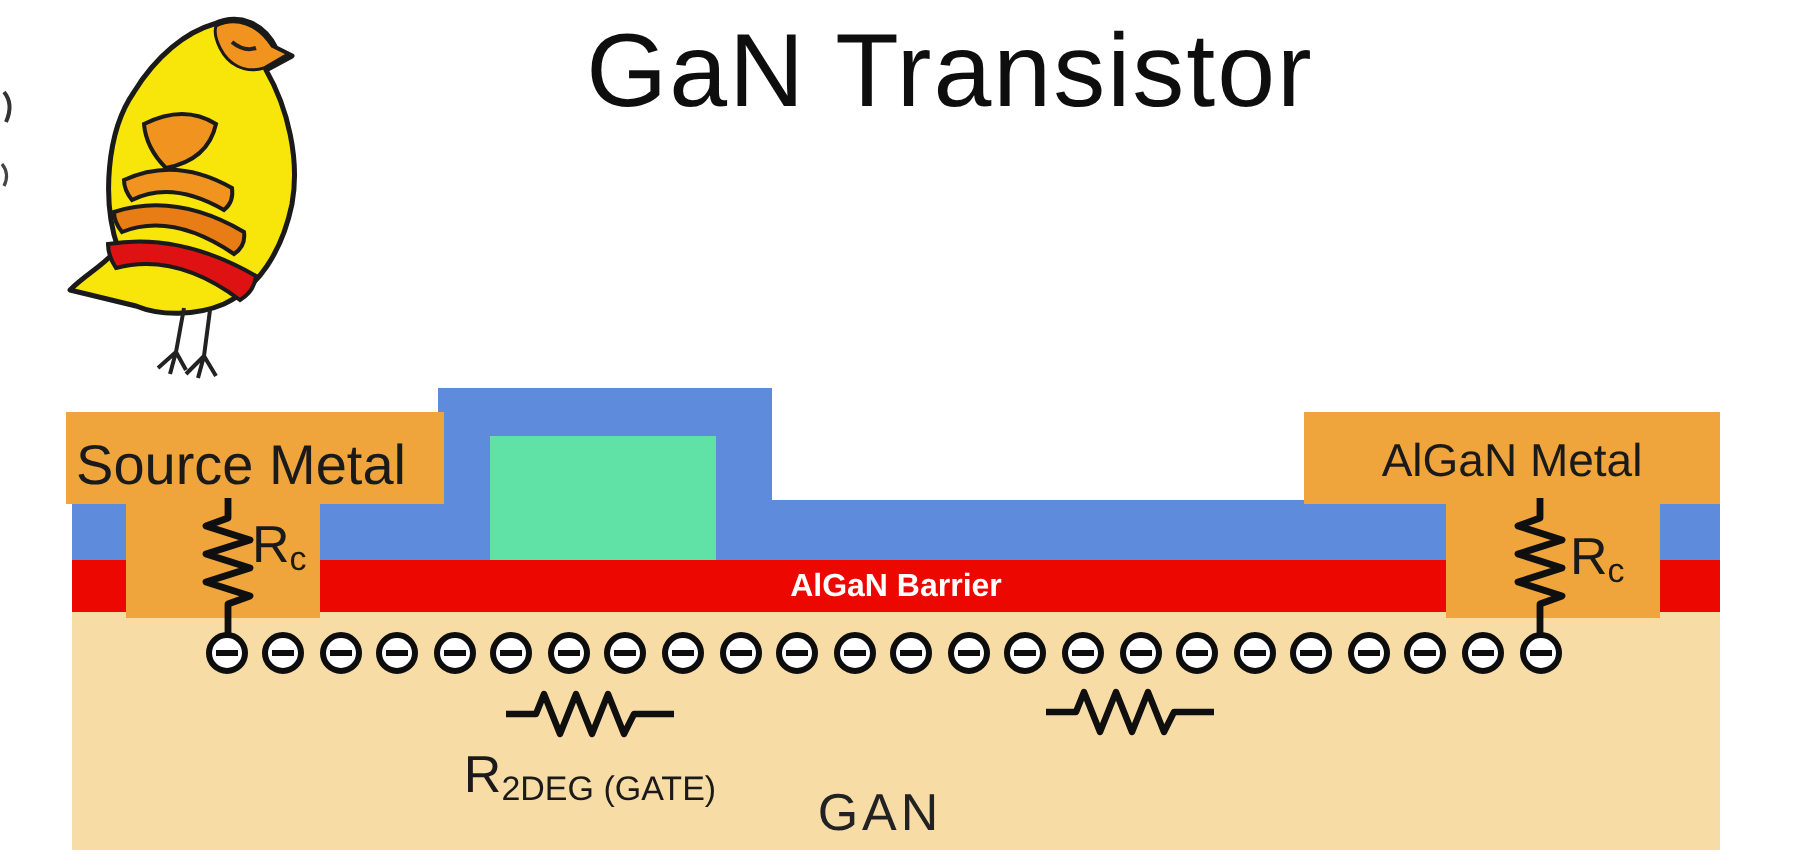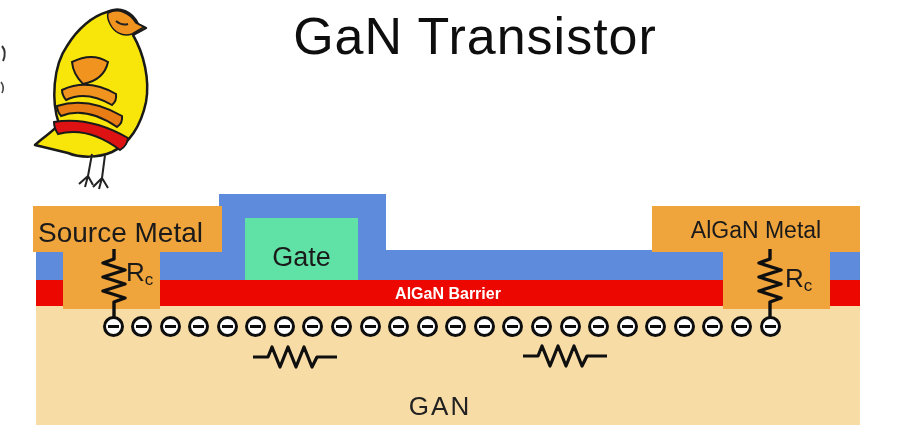--- a/index.html
+++ b/index.html
@@ -76,40 +76,40 @@
   <div class="layer" id="blue-mound"></div>
   <div class="layer" id="red-band"></div>
   <div class="layer" id="source-wide"></div>
   <div class="layer" id="source-leg"></div>
   <div class="layer" id="drain-wide"></div>
   <div class="layer" id="drain-leg"></div>
   <div class="layer" id="gate-block"></div>
 
   <div class="lbl" id="source-metal-label">Source Metal</div>
   <div class="lbl" id="drain-metal-label">AlGaN Metal</div>
-  <div class="lbl" id="gate-label">Gate</div>
   <div class="lbl" id="gan-label">GAN</div>
   <div class="lbl" id="algan-label">AlGaN Barrier</div>
 
   <svg class="rsvg" style="left:96px;top:249px" width="36" height="68" viewBox="0 0 36 68">
     <path d="M18,0 L18,10 L7,14 L29,21 L7,28 L29,35 L7,42 L29,49 L18,53 L18,68" stroke="#0f0f0f" stroke-width="3.4" fill="none" stroke-linejoin="round"></path>
   </svg>
   <svg class="rsvg" style="left:752px;top:249px" width="36" height="68" viewBox="0 0 36 68">
     <path d="M18,0 L18,10 L7,14 L29,21 L7,28 L29,35 L7,42 L29,49 L18,53 L18,68" stroke="#0f0f0f" stroke-width="3.4" fill="none" stroke-linejoin="round"></path>
   </svg>
 
   <svg class="rsvg" style="left:253px;top:344px" width="84" height="26" viewBox="0 0 84 26">
     <path d="M0,13 L15,13 L19,3 L27,23 L35,3 L43,23 L51,3 L59,23 L64,13 L84,13" stroke="#0f0f0f" stroke-width="3.2" fill="none" stroke-linejoin="round"></path>
   </svg>
   <svg class="rsvg" style="left:523px;top:343px" width="84" height="26" viewBox="0 0 84 26">
     <path d="M0,13 L15,13 L19,3 L27,23 L35,3 L43,23 L51,3 L59,23 L64,13 L84,13" stroke="#0f0f0f" stroke-width="3.2" fill="none" stroke-linejoin="round"></path>
   </svg>
 
   <div class="lbl rlabel" id="rc-source-label"><span class="main">R</span><sub>c</sub></div>
   <div class="lbl rlabel" id="rc-drain-label"><span class="main">R</span><sub>c</sub></div>
+  <div class="lbl rlabel" id="r2deg-gate-label"><span class="main">R</span><sub>2DEG (GATE)</sub></div>
 
   <div id="electron-row">
       <div class="electron" style="left: 102.5px;">
         <div class="ebar"></div>
       </div>
       <div class="electron" style="left: 131.065px;">
         <div class="ebar"></div>
       </div>
       <div class="electron" style="left: 159.63px;">
         <div class="ebar"></div>

